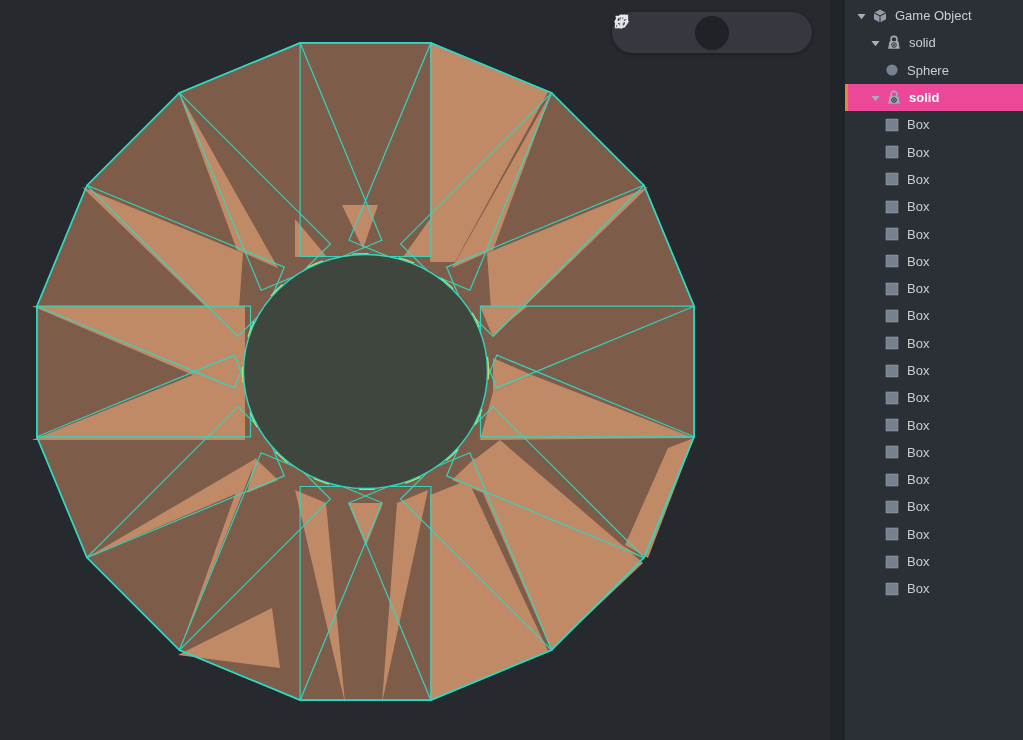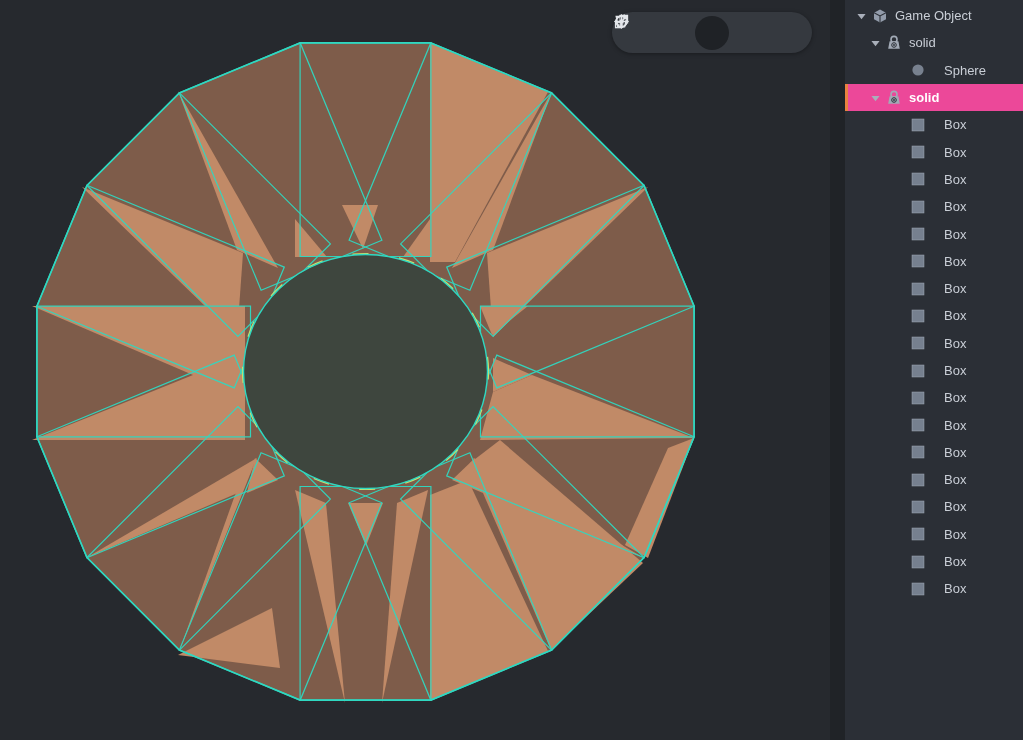--- a/index.html
+++ b/index.html
@@ -28,21 +28,21 @@
     background:#2b2f36; padding-top:2px; }
   .row { height:27.3px; display:flex; align-items:center; border-left:3px solid transparent;
     cursor:pointer; white-space:nowrap; }
   .row.sel { background:#ec4899; border-left-color:#e8823f; }
   .row .caret { width:13px; height:13px; margin-right:4px; flex:none; color:#a9afba; }
   .row .ticon { width:16px; height:16px; margin-right:7px; flex:none; }
   .row .lbl { font-size:13px; color:#c9ced6; }
   .row.sel .lbl { color:#ffffff; font-weight:bold; }
   .lvl0 { padding-left:7px; }
   .lvl1 { padding-left:21px; }
-  .lvl2 { padding-left:62px;gap:11px; }
+  .lvl2 { padding-left:36px; }
 </style>
 </head>
 <body>
 
 <div class="stage">
 
   <div class="viewport">
     <svg id="scene" width="830" height="740" viewBox="0 0 830 740">
         <polygon points="430.9,42.9 551.6,93.0 644.0,185.4 694.1,306.1 694.1,436.9 644.0,557.6 551.6,650.0 430.9,700.1 300.1,700.1 179.4,650.0 87.0,557.6 36.9,436.9 36.9,306.1 87.0,185.4 179.4,93.0 300.1,42.9" fill="#7e5c4a"></polygon>
         <polygon points="178.0,91.0 237.0,250.0 278.0,268.0" fill="#c18a67"></polygon>

